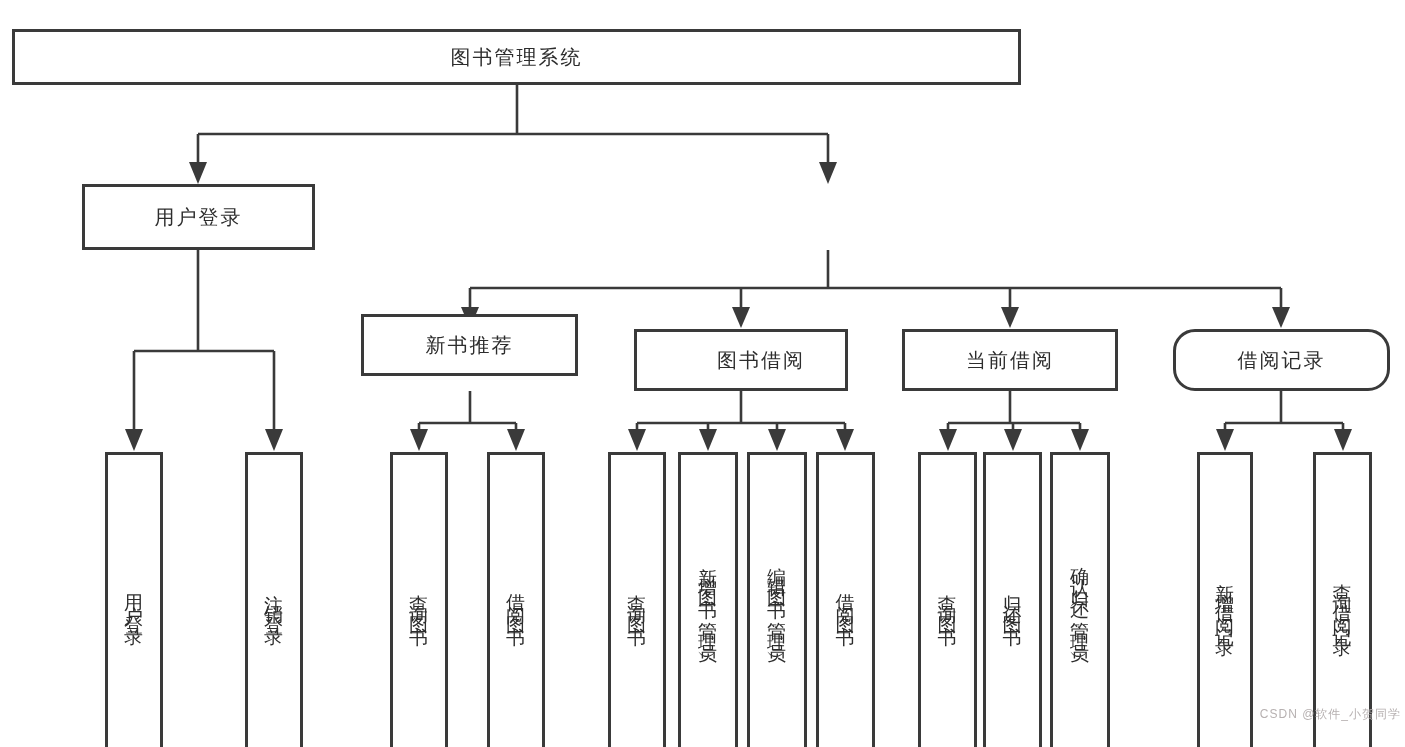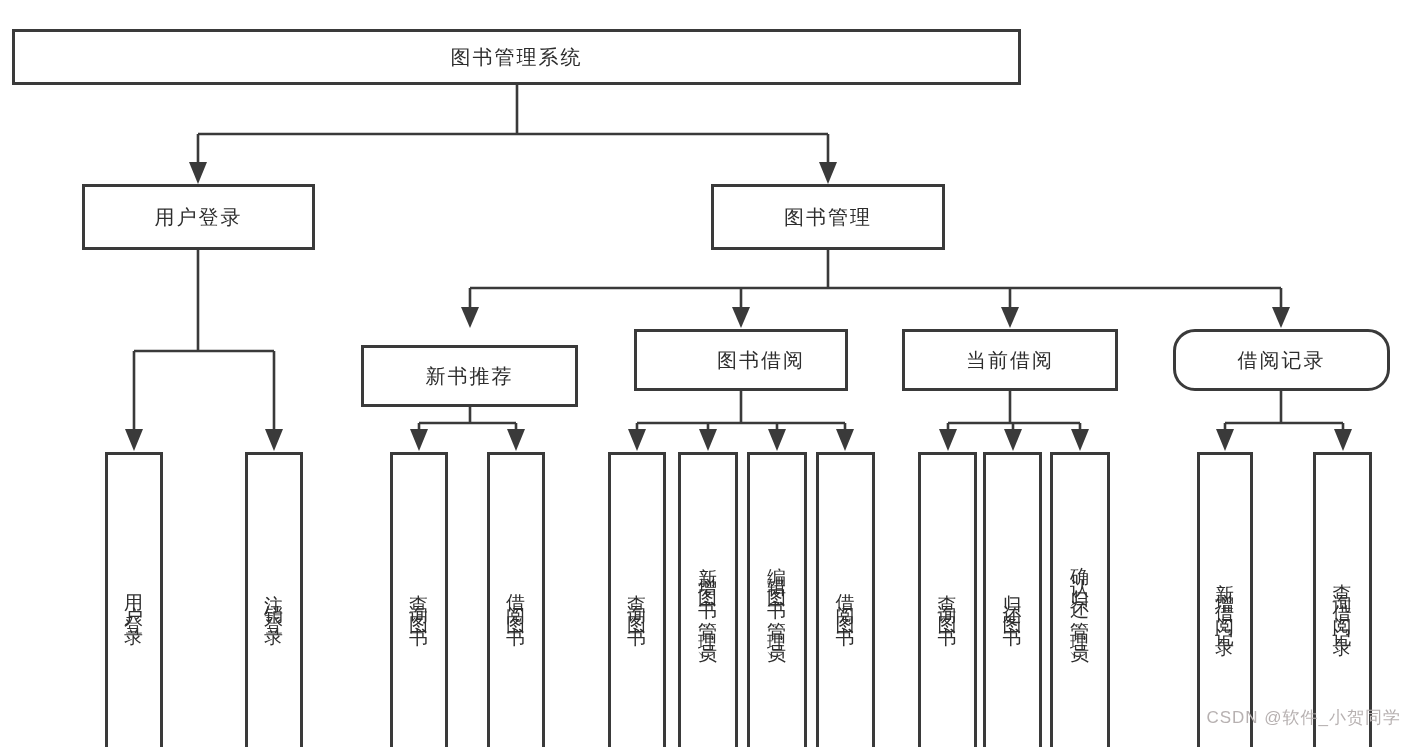--- a/index.html
+++ b/index.html
@@ -32,21 +32,21 @@
   .vlabel{
     writing-mode:vertical-lr;
     text-orientation:mixed;
     font-size:19px;color:var(--text);
     letter-spacing:11px;line-height:1;
     white-space:nowrap;
   }
   .watermark{
     position:absolute;
     right:4px;top:690px;
-    font-size:17px;color:var(--watermark);
+    font-size:12px;color:var(--watermark);
     letter-spacing:1px;white-space:nowrap;
     z-index:10;
   }
 </style>
 </head>
 <body>
 
 <div id="canvas">
 
   <svg id="connectors" viewBox="0 0 1405 747" xmlns="http://www.w3.org/2000/svg">
@@ -96,25 +96,22 @@
     </g>
   </svg>
 
   <div class="box" style="left:12px;top:13px;width:1009px;height:56px;">
     <span class="hlabel">图书管理系统</span>
   </div>
 
   <div class="box" style="left:82px;top:168px;width:233px;height:66px;">
     <span class="hlabel">用户登录</span>
   </div>
-  <div class="box" style="left:711px;top:168px;width:234px;height:66px;">
-    <span class="hlabel">图书管理</span>
-  </div>
 
-  <div class="box" style="left:361px;top:329px;width:217px;height:62px;align-items:center;">
+  <div class="box" style="left:361px;top:298px;width:217px;height:62px;align-items:center;">
     <span class="hlabel">新书推荐</span>
   </div>
   <div class="box" style="left:634px;top:313px;width:214px;height:62px;padding-left:40px;">
     <span class="hlabel">图书借阅</span>
   </div>
   <div class="box" style="left:902px;top:313px;width:216px;height:62px;">
     <span class="hlabel">当前借阅</span>
   </div>
   <div class="box" style="left:1173px;top:313px;width:217px;height:62px;border-radius:22px;">
     <span class="hlabel">借阅记录</span>

